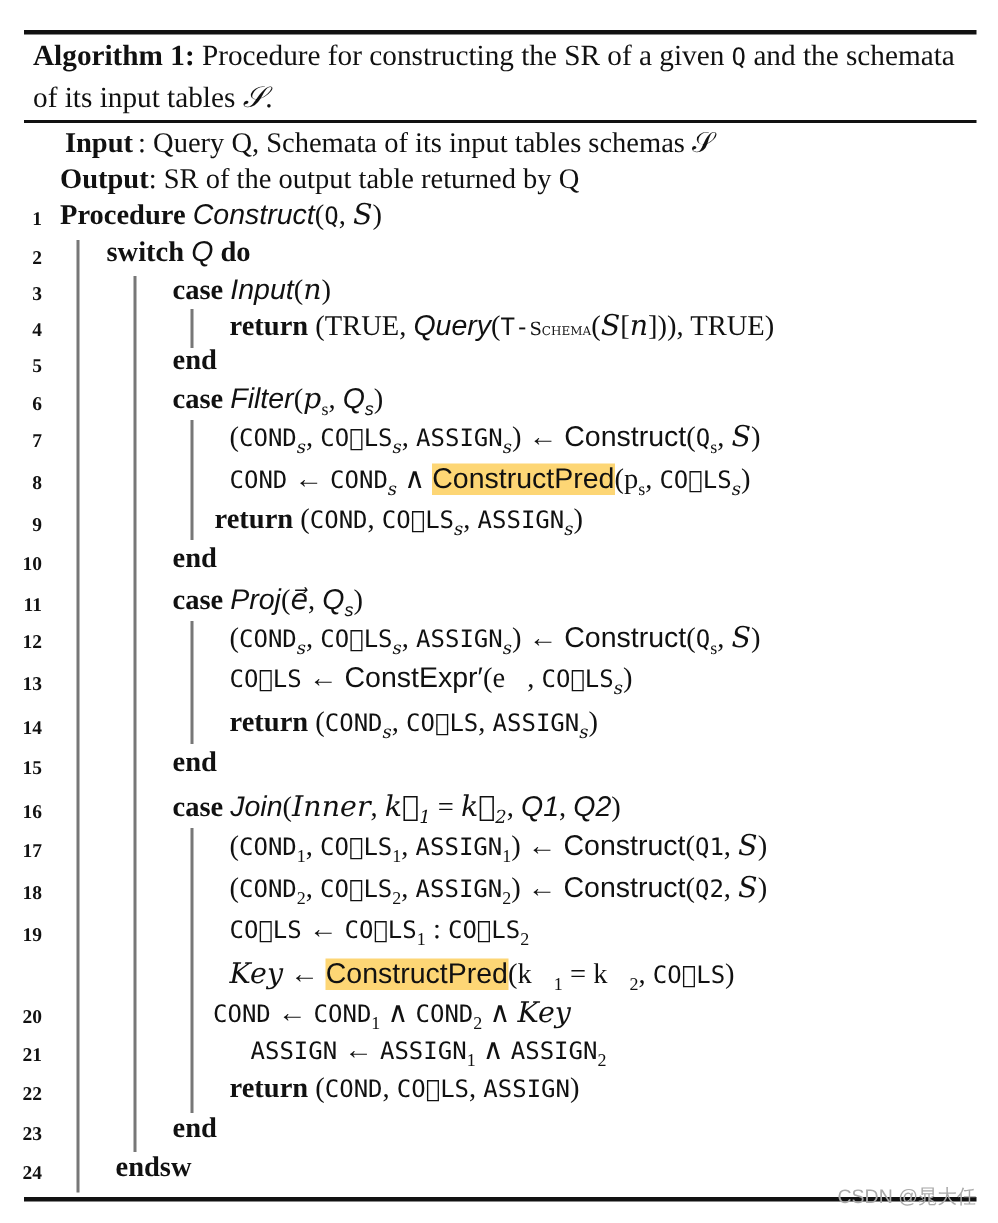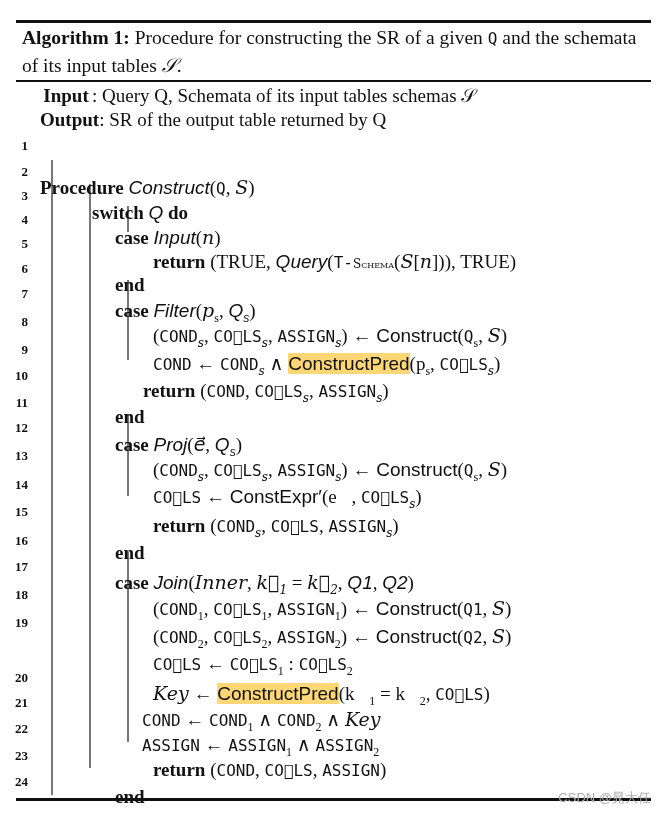--- a/index.html
+++ b/index.html
@@ -5,21 +5,21 @@
   html, body { margin:0; padding:0; background:#ffffff; }
   body { width:665px; height:815px; position:relative; overflow:hidden;
          font-family:"Liberation Serif", "DejaVu Serif", serif; color:#111; }
   .rule { position:absolute; left:16px; width:635px; background:#111; }
   .caption { position:absolute; left:22px; top:24px; width:630px; font-size:19.5px; line-height:27px; }
   .caption b { font-weight:bold; }
   .io { position:absolute; left:40px; font-size:19px; line-height:24px; }
   .io .lbl { display:inline-block; font-weight:bold; }
   .line { position:absolute; left:0; height:26px; font-size:19px; white-space:nowrap; }
   .ln { position:absolute; left:0; width:28px; text-align:right; font-weight:bold; font-size:13px; top:6px; }
-  .code { position:absolute; top:0;margin-top:44px; }
+  .code { position:absolute; top:0; }
   .kw { font-weight:bold; }
   .it { font-style:italic; font-family:"Liberation Sans", "DejaVu Sans", sans-serif; }
   .sf { font-family:"Liberation Sans", "DejaVu Sans", sans-serif; }
   .tt { font-family:"DejaVu Sans Mono", "Liberation Mono", monospace; font-size:16px; }
   .mi { font-style:italic; font-family:"DejaVu Serif", serif; }
   .hl { background:#fdd675; }
   sub { font-size:12px; }
   .vbar { position:absolute; width:2px; background:#777; }
   .sc { font-variant:small-caps; font-family:"DejaVu Serif", serif; font-size:12px; }
   .wm { position:absolute; right:14px; top:789px; font-size:13px; color:#aaa; font-family:"Liberation Sans", sans-serif; }
@@ -49,21 +49,21 @@
 <div class="vbar" style="left:127px;top:414px;height:82px;"></div>
 <div class="vbar" style="left:127px;top:552px;height:190px;"></div>
 
 <div class="line" style="top:132px">
   <span class="ln">1</span>
   <span class="code" style="left:40px"><span class="kw">Procedure</span> <span class="it">Construct</span>(<span class="tt">Q</span>, <span class="mi">S</span>)</span>
 </div>
 
 <div class="line" style="top:158px">
   <span class="ln">2</span>
-  <span class="code" style="left:92px"><span class="kw">switch</span> <span class="it">Q</span> <span class="kw">do</span></span>
+  <span class="code" style="left:71px"><span class="kw">switch</span> <span class="it">Q</span> <span class="kw">do</span></span>
 </div>
 
 <div class="line" style="top:182px">
   <span class="ln">3</span>
   <span class="code" style="left:115px"><span class="kw">case</span> <span class="it">Input</span>(<span class="mi">n</span>)</span>
 </div>
 
 <div class="line" style="top:206px">
   <span class="ln">4</span>
   <span class="code" style="left:153px"><span class="kw">return</span> (TRUE, <span class="it">Query</span>(<span class="tt">T-</span><span class="sc">Schema</span>(<span class="mi">S</span>[<span class="mi">n</span>])), TRUE)</span>
@@ -149,21 +149,21 @@
   <span class="code" style="left:153px"><span class="mi">Key</span> ← <span class="sf hl">ConstructPred</span>(k⃗<sub>1</sub> = k⃗<sub>2</sub>, <span class="tt">CO⃗LS</span>)</span>
 </div>
 
 <div class="line" style="top:664px">
   <span class="ln">20</span>
   <span class="code" style="left:142px"><span class="tt">COND</span> ← <span class="tt">COND</span><sub>1</sub> ∧ <span class="tt">COND</span><sub>2</sub> ∧ <span class="mi">Key</span></span>
 </div>
 
 <div class="line" style="top:689px">
   <span class="ln">21</span>
-  <span class="code" style="left:142px"><span class="tt">ASSIGN</span> ← <span class="tt">ASSIGN</span><sub>1</sub> ∧ <span class="tt">ASSIGN</span><sub>2</sub></span>
+  <span class="code" style="left:167px"><span class="tt">ASSIGN</span> ← <span class="tt">ASSIGN</span><sub>1</sub> ∧ <span class="tt">ASSIGN</span><sub>2</sub></span>
 </div>
 
 <div class="line" style="top:715px">
   <span class="ln">22</span>
   <span class="code" style="left:153px"><span class="kw">return</span> (<span class="tt">COND</span>, <span class="tt">CO⃗LS</span>, <span class="tt">ASSIGN</span>)</span>
 </div>
 
 <div class="line" style="top:742px">
   <span class="ln">23</span>
   <span class="code" style="left:115px"><span class="kw">end</span></span>

